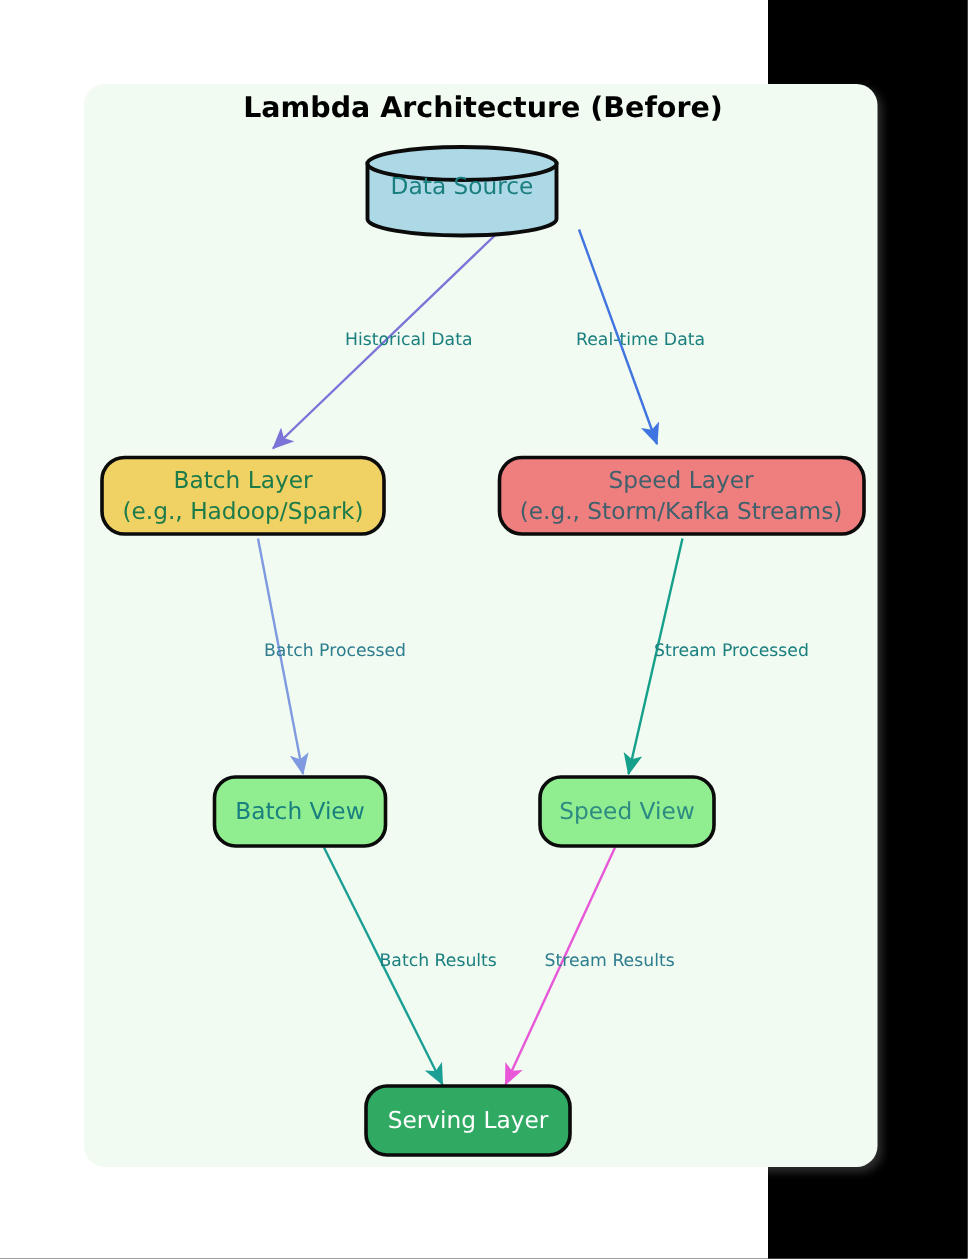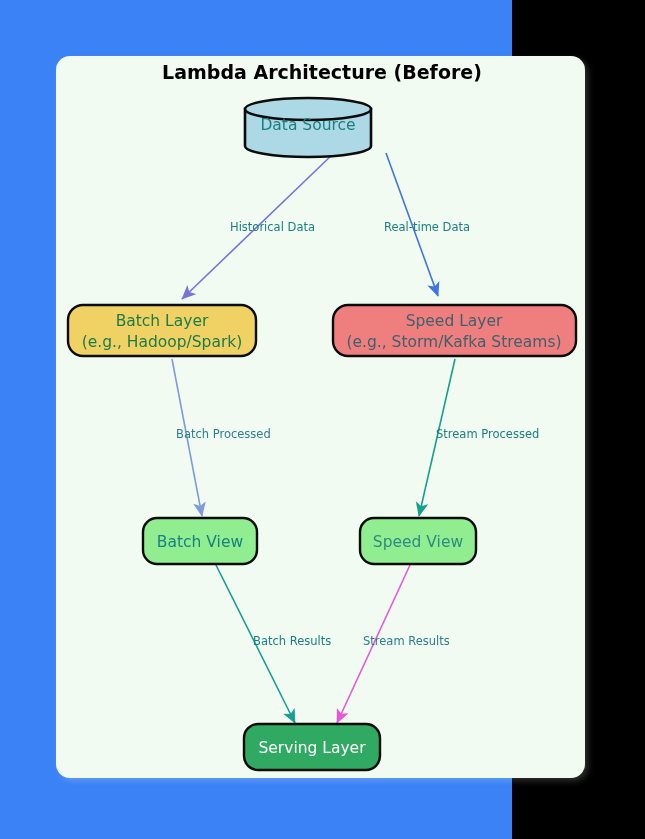--- a/index.html
+++ b/index.html
@@ -10,21 +10,21 @@
   body {
     width: 645px;
     height: 839px;
     overflow: hidden;
     font-family: "DejaVu Sans", sans-serif;
   }
   #page {
     position: relative;
     width: 512px;
     height: 839px;
-    background: #3b82f6;
+    background: #ffffff;
   }
   #diagram-card {
     position: absolute;
     left: 56px;
     top: 56px;
     width: 529px;
     height: 722px;
     background: #f1fbf1;
     border-radius: 14px;
     box-shadow: 3px 3px 6px rgba(255,255,255,0.18);

